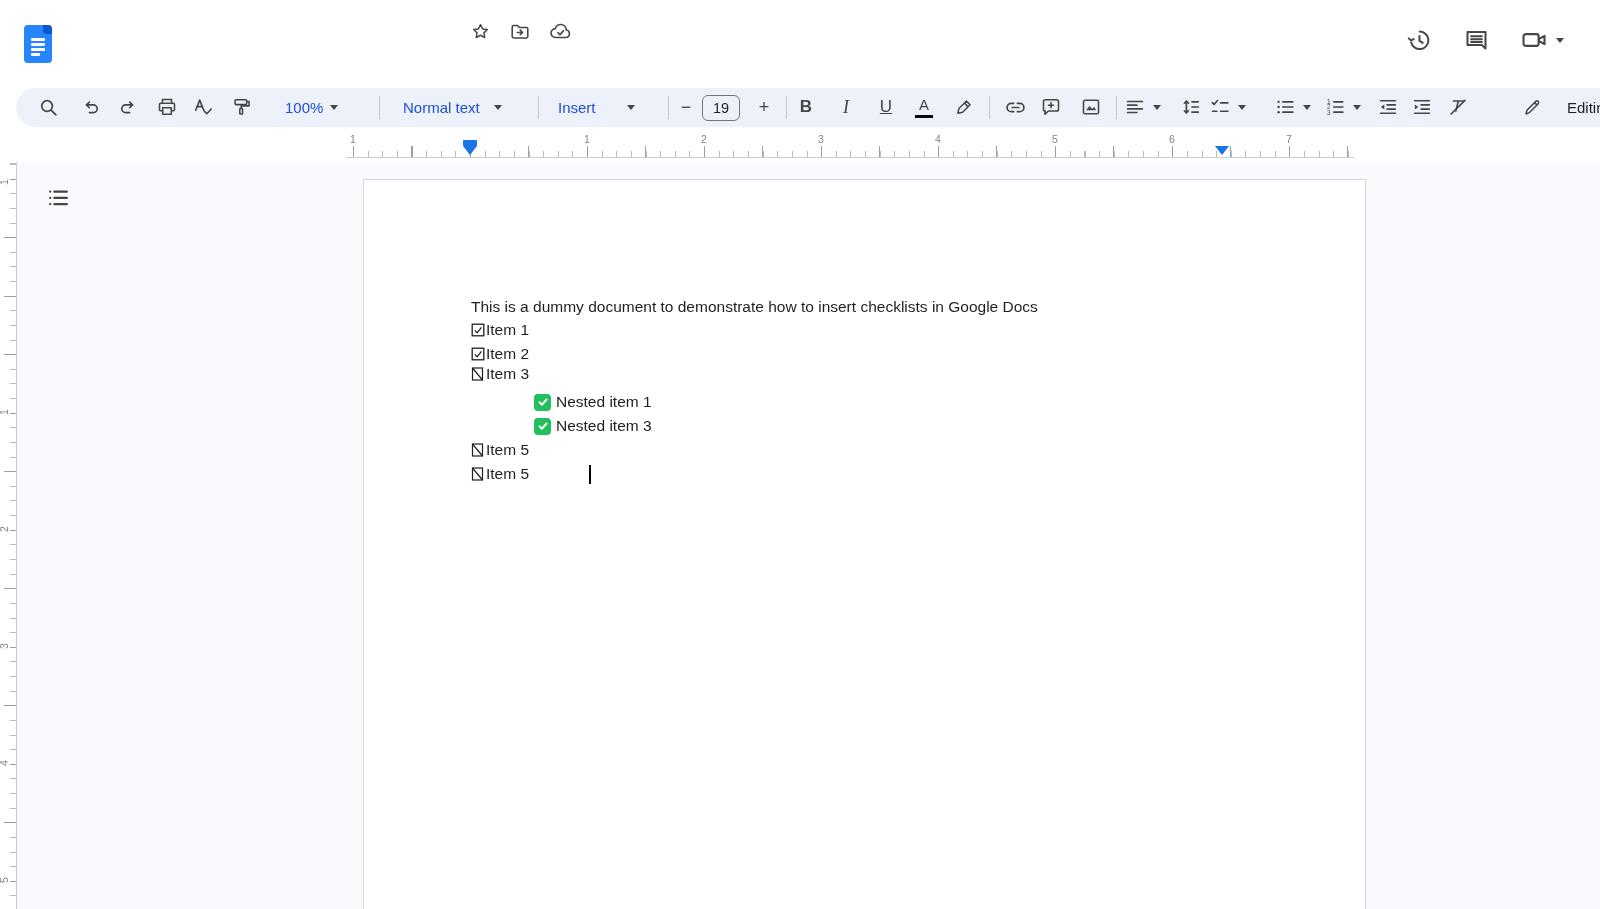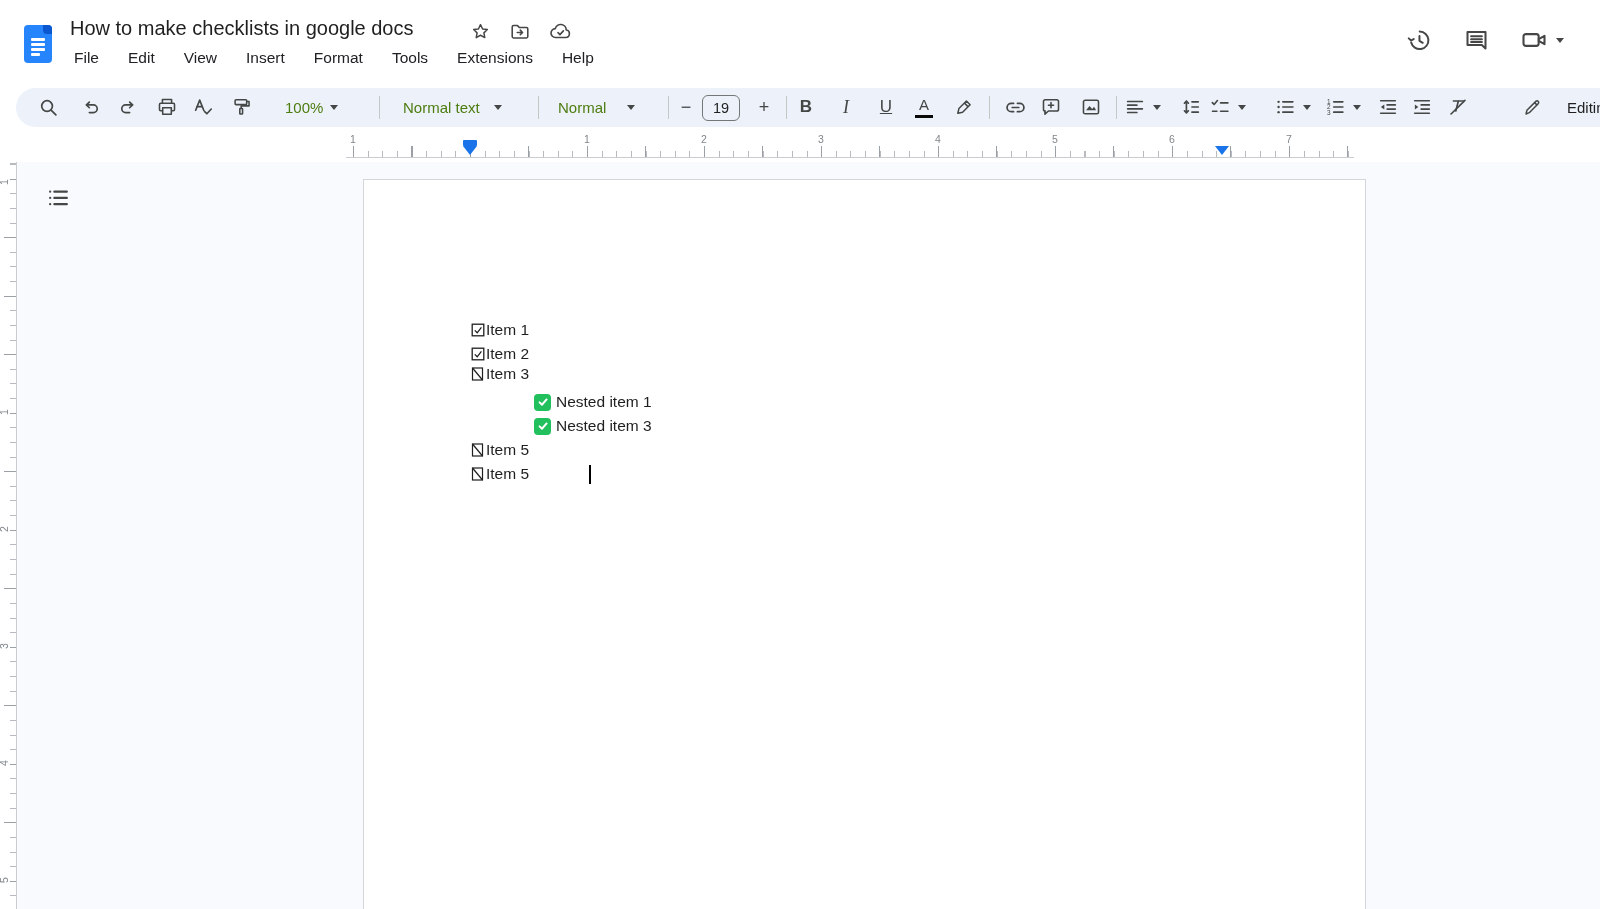--- a/index.html
+++ b/index.html
@@ -18,21 +18,21 @@
   .title-icons { position:absolute; left:470px; top:20px; display:flex; gap:18px; align-items:center; }
   .menubar { position:absolute; left:72px; top:48px; display:flex; column-gap:25px; font-size:15.5px; color:#202124; }
   .menubar span { cursor:default; padding:1px 2px; }
   .top-right { position:absolute; right:36px; top:26px; display:flex; gap:30px; align-items:center; }
   
   .toolbar { position:absolute; left:16px; top:88px; width:1640px; height:39px;
     background:#edf2fa; border-radius:20px; }
   .tbtn { position:absolute; top:5px; width:28px; height:28px; border-radius:4px;
     display:flex; align-items:center; justify-content:center; }
   .combo { position:absolute; top:5px; height:28px; display:flex; align-items:center;
-    gap:7px; font-size:15px; color:#4d7c0f; }
+    gap:7px; font-size:15px; color:#1d4ed8; }
   .caret { width:0; height:0; border-left:4.5px solid transparent; border-right:4.5px solid transparent;
     border-top:5px solid #444746; }
   .tdiv { position:absolute; top:8px; width:1px; height:23px; background:#c4c7c5; }
   .sizebox { position:absolute; left:686px; top:7px; width:38px; height:26px;
     border:1.5px solid #747775; border-radius:6px; display:flex; align-items:center;
     justify-content:center; font-size:14.5px; color:#1f1f1f; }
   .ticon-letter { font-size:17px; color:#444746; }
   .colorbar { position:absolute; left:0; right:0; bottom:3px; height:3.5px; background:#0a0a0a; margin:0 5px; }
   .mode-label { position:absolute; left:1551px; top:11px; font-size:15px; color:#1f1f1f; white-space:nowrap; }
   
@@ -79,46 +79,35 @@
 
 <div id="app">
 
   <div class="logo">
     <span class="ln" style="top:13px"></span>
     <span class="ln" style="top:18px"></span>
     <span class="ln" style="top:23px"></span>
     <span class="ln" style="top:28px; width:9px"></span>
   </div>
 
-  <div class="doc-title">How to make checklists in google docs</div>
 
   <div class="title-icons">
     <svg width="21" height="21" viewBox="0 0 24 24" fill="none" stroke="#444746" stroke-width="1.7" stroke-linejoin="round">
       <path d="M12 4.2 L14.4 9.1 L19.8 9.8 L15.9 13.6 L16.9 19 L12 16.3 L7.1 19 L8.1 13.6 L4.2 9.8 L9.6 9.1 Z"></path>
     </svg>
     <svg width="22" height="22" viewBox="0 0 24 24" fill="none" stroke="#444746" stroke-width="1.7" stroke-linecap="round" stroke-linejoin="round">
       <path d="M3.5 6.5 a1.5 1.5 0 0 1 1.5 -1.5 h4.2 l2 2 h7.8 a1.5 1.5 0 0 1 1.5 1.5 v8.5 a1.5 1.5 0 0 1 -1.5 1.5 h-14 a1.5 1.5 0 0 1 -1.5 -1.5 Z"></path>
       <path d="M9 12.5 h5.5 M12.3 10 L14.8 12.5 L12.3 15"></path>
     </svg>
     <svg width="23" height="23" viewBox="0 0 24 24" fill="none" stroke="#444746" stroke-width="1.7" stroke-linecap="round" stroke-linejoin="round">
       <path d="M6.8 18.2 h10.6 a3.9 3.9 0 0 0 0.6 -7.75 A5.8 5.8 0 0 0 6.6 9.0 a4.6 4.6 0 0 0 0.2 9.2 Z"></path>
       <path d="M9.4 13.2 l2 2 L15 11.4"></path>
     </svg>
   </div>
 
-  <div class="menubar">
-    <span>File</span>
-    <span>Edit</span>
-    <span>View</span>
-    <span>Insert</span>
-    <span>Format</span>
-    <span>Tools</span>
-    <span>Extensions</span>
-    <span>Help</span>
-  </div>
 
   <div class="top-right">
     <svg width="28" height="28" viewBox="0 0 24 24" fill="none" stroke="#444746" stroke-width="1.7" stroke-linecap="round" stroke-linejoin="round">
       <path d="M12.6 4.8 a7.5 7.5 0 1 1 -7.3 9.3"></path>
       <path d="M5.2 12.4 L3.2 10.6 M5.2 12.4 L7.5 11.2"></path>
       <path d="M12.4 8.6 v4.1 l2.8 1.7"></path>
     </svg>
     <svg width="27" height="27" viewBox="0 0 24 24" fill="none" stroke="#444746" stroke-width="1.8" stroke-linecap="round" stroke-linejoin="round">
       <path d="M4 4.5 h16 v14.7 l-3.2 -3.2 H4 Z"></path>
       <path d="M7.2 8.2 h9.6 M7.2 10.8 h9.6 M7.2 13.4 h9.6"></path>
@@ -182,21 +171,21 @@
     <div class="tdiv" style="left:363px"></div>
 
     <div class="combo" style="left:387px">
       <span style="width:84px">Normal text</span>
       <span class="caret"></span>
     </div>
 
     <div class="tdiv" style="left:522px"></div>
 
     <div class="combo" style="left:542px">
-      <span style="width:62px">Normal</span>
+      <span style="width:62px">Insert</span>
       <span class="caret"></span>
     </div>
 
     <div class="tdiv" style="left:652px"></div>
 
     <div class="tbtn" style="left:656px">
       <span style="font-size:18px; color:#444746">−</span>
     </div>
     <div class="sizebox">19</div>
     <div class="tbtn" style="left:734px">
@@ -334,20 +323,23 @@
     <span class="hnum" style="left:1172px">6</span>
     <span class="hnum" style="left:1289px">7</span>
     <div class="marker-rect"></div>
     <div class="marker-tri" style="left:463px"></div>
     <div class="marker-tri" style="left:1215px"></div>
   </div>
 
   <div class="workspace">
     <div class="page">
 
+      <div class="docline" style="top:115px">
+        <span>This is a dummy document to demonstrate how to insert checklists in Google Docs</span>
+      </div>
 
       <div class="docline" style="top:138px">
         <span class="cbox">
           <svg width="14" height="14" viewBox="0 0 14 14" fill="none" stroke="#1f1f1f" stroke-width="1.3">
             <rect x="1.2" y="1.2" width="11.6" height="11.6"></rect>
               <path d="M3.8 7.4 l2.4 2.4 L10.4 4.4"></path>
           </svg>
         </span>
         <span>Item 1</span>
       </div>

